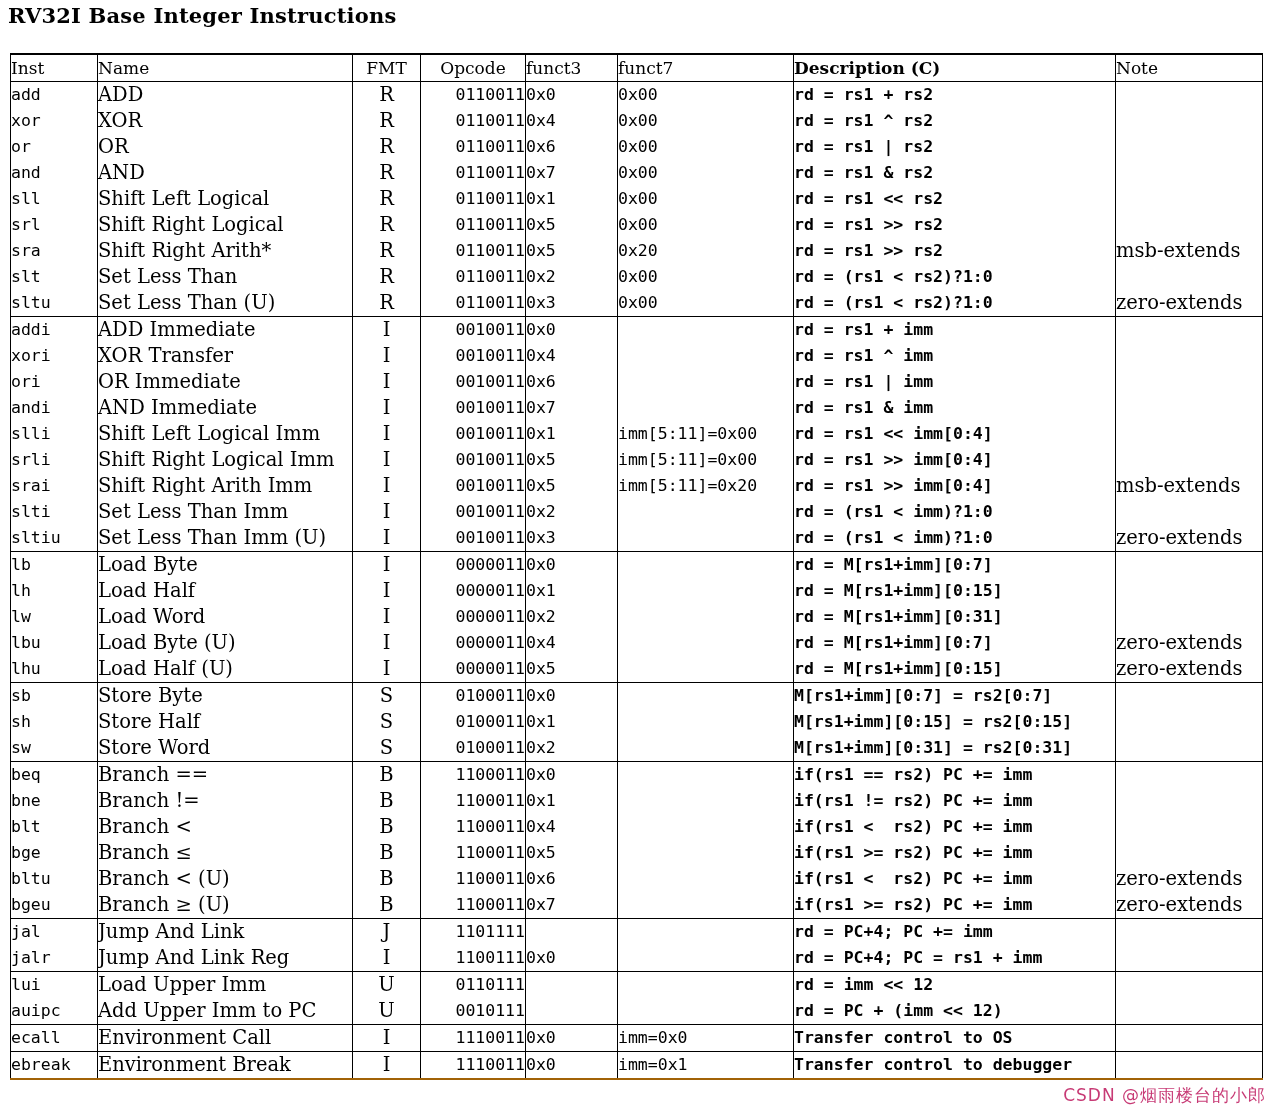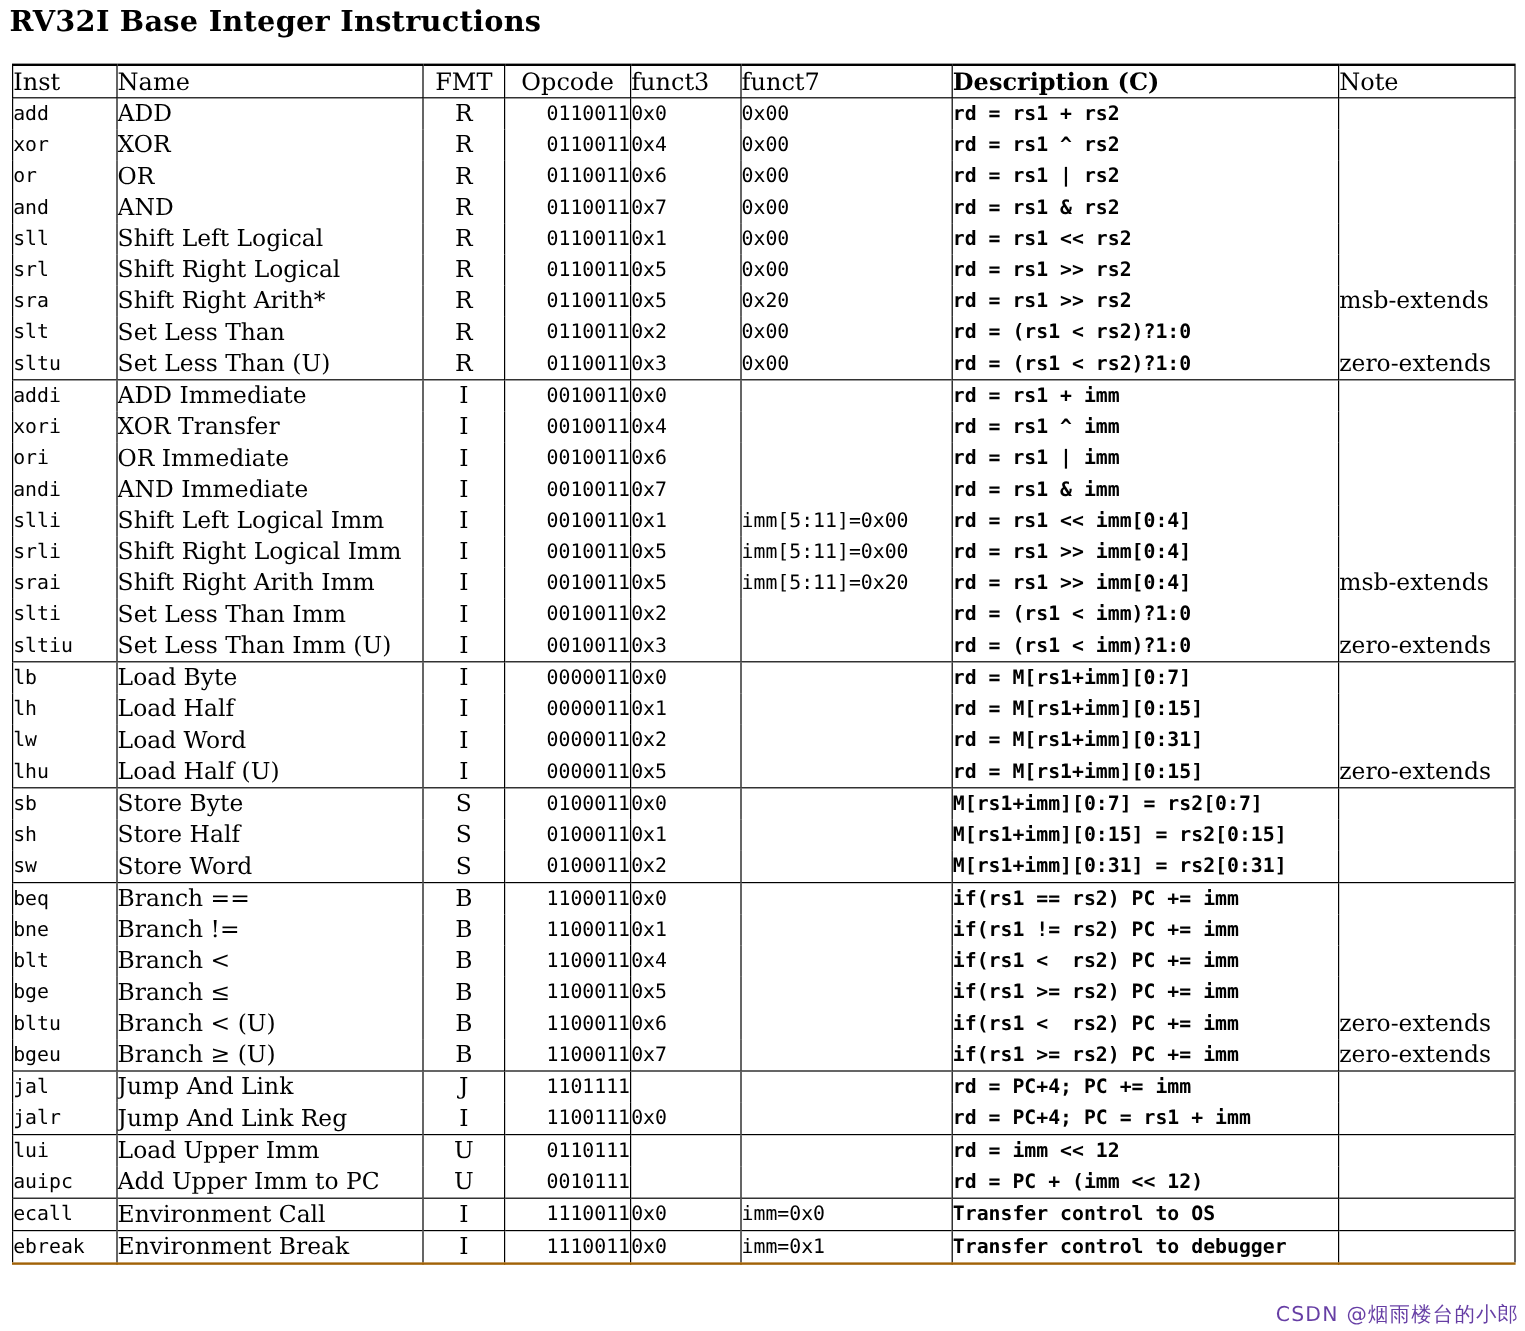--- a/index.html
+++ b/index.html
@@ -3,56 +3,56 @@
 <meta charset="utf-8">
 <style>
   html,body { margin:0; padding:0; background:#ffffff; }
   .page {
     position:relative; width:1271px; height:1109px;
     background:#ffffff; overflow:hidden;
     font-family:"Liberation Serif", serif; color:#000;
   }
   .title {
     position:absolute; left:8px; top:3px; margin:0;
-    font-size:24px; font-weight:bold; letter-spacing:0.2px;
+    font-size:21px; font-weight:bold; letter-spacing:0.2px;
     font-family:"DejaVu Serif","Liberation Serif",serif;
   }
   table.inst {
     position:absolute; left:10px; top:53px;
     width:1252px; border-collapse:collapse; table-layout:fixed;
   }
   table.inst th, table.inst td {
     border-left:1px solid #000; border-right:1px solid #000;
     height:26px; line-height:26px; padding:0; overflow:hidden;
     white-space:pre; vertical-align:middle;
   }
   thead tr { height:27px; }
   thead th {
     border-top:2px solid #000; border-bottom:1.5px solid #000;
-    font-weight:normal; text-align:left; font-size:20px;
+    font-weight:normal; text-align:left; font-size:17px;
     font-family:"DejaVu Serif","Liberation Serif",serif;
   }
   tbody { border-top:1.5px solid #000; }
   tbody.last { border-bottom:2px solid #a16207; }
   
   .c-mono  { font-family:"DejaVu Sans Mono","Liberation Mono",monospace; font-size:16.5px; }
   .c-serif { font-family:"DejaVu Serif","Liberation Serif",serif; font-size:19.5px; }
   .col-inst   { padding-left:12px; }
   .col-name   { padding-left:15px; }
   .col-fmt    { text-align:center;margin-left:16px; }
   .col-opcode { text-align:right; }
   .col-funct3 { padding-left:11px; }
   .col-funct7 { padding-left:12px; }
   .col-desc   { padding-left:13px;font-weight:bold; }
   .col-note   { padding-left:10px; }
   thead th.col-fmt, thead th.col-opcode { padding-left:0; text-align:center; }
   .watermark {
     position:absolute; right:5px; bottom:2px;
     font-family:"DejaVu Sans","Liberation Sans",sans-serif;
-    font-size:17px; color:#4c1d95; opacity:0.85; letter-spacing:1px;
+    font-size:17px; color:#be185d; opacity:0.85; letter-spacing:1px;
   }
 </style>
 </head>
 <body>
 
 <div class="page">
   <h1 class="title">RV32I Base Integer Instructions</h1>
 
   <table class="inst">
     <colgroup>
@@ -286,20 +286,30 @@
           <td class="col-inst c-mono">lw</td>
           <td class="col-name c-serif">Load Word</td>
           <td class="col-fmt c-serif">I</td>
           <td class="col-opcode c-mono">0000011</td>
           <td class="col-funct3 c-mono">0x2</td>
           <td class="col-funct7 c-mono"></td>
           <td class="col-desc c-mono">rd = M[rs1+imm][0:31]</td>
           <td class="col-note c-serif"></td>
         </tr>
         <tr>
+          <td class="col-inst c-mono">lbu</td>
+          <td class="col-name c-serif">Load Byte (U)</td>
+          <td class="col-fmt c-serif">I</td>
+          <td class="col-opcode c-mono">0000011</td>
+          <td class="col-funct3 c-mono">0x4</td>
+          <td class="col-funct7 c-mono"></td>
+          <td class="col-desc c-mono">rd = M[rs1+imm][0:7]</td>
+          <td class="col-note c-serif">zero-extends</td>
+        </tr>
+        <tr>
           <td class="col-inst c-mono">lhu</td>
           <td class="col-name c-serif">Load Half (U)</td>
           <td class="col-fmt c-serif">I</td>
           <td class="col-opcode c-mono">0000011</td>
           <td class="col-funct3 c-mono">0x5</td>
           <td class="col-funct7 c-mono"></td>
           <td class="col-desc c-mono">rd = M[rs1+imm][0:15]</td>
           <td class="col-note c-serif">zero-extends</td>
         </tr>
       </tbody>

